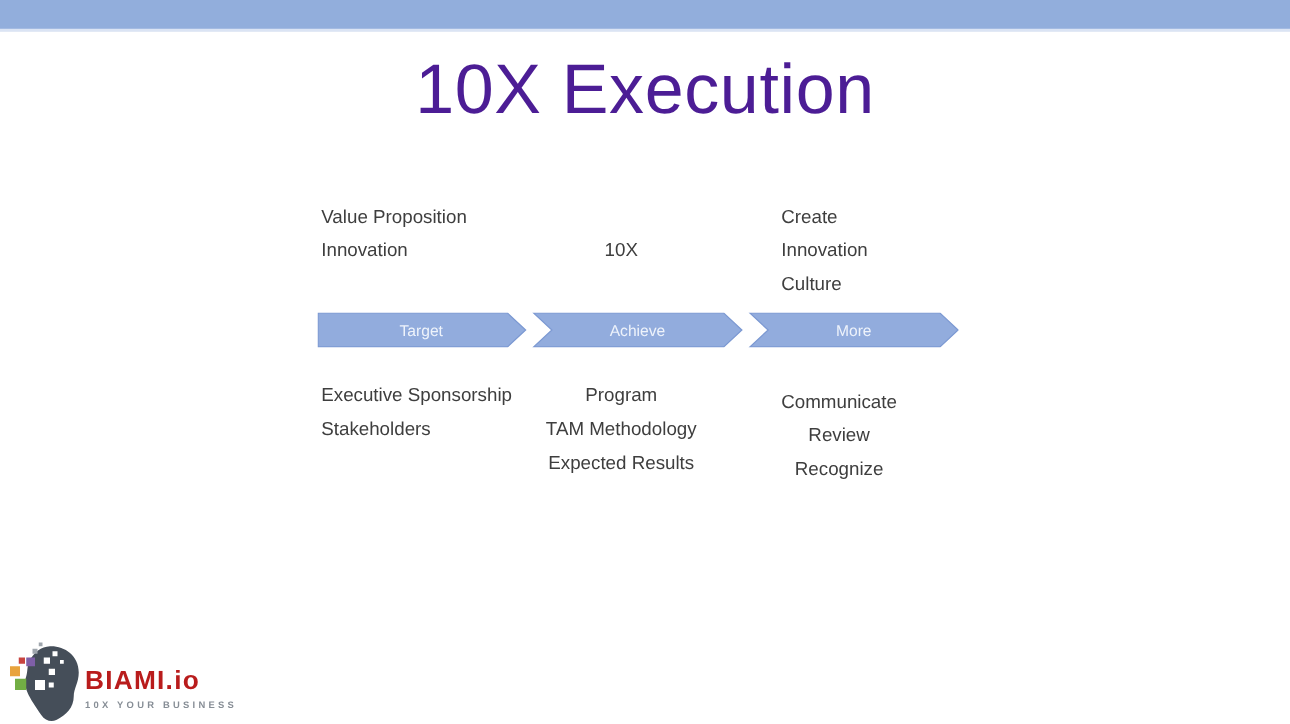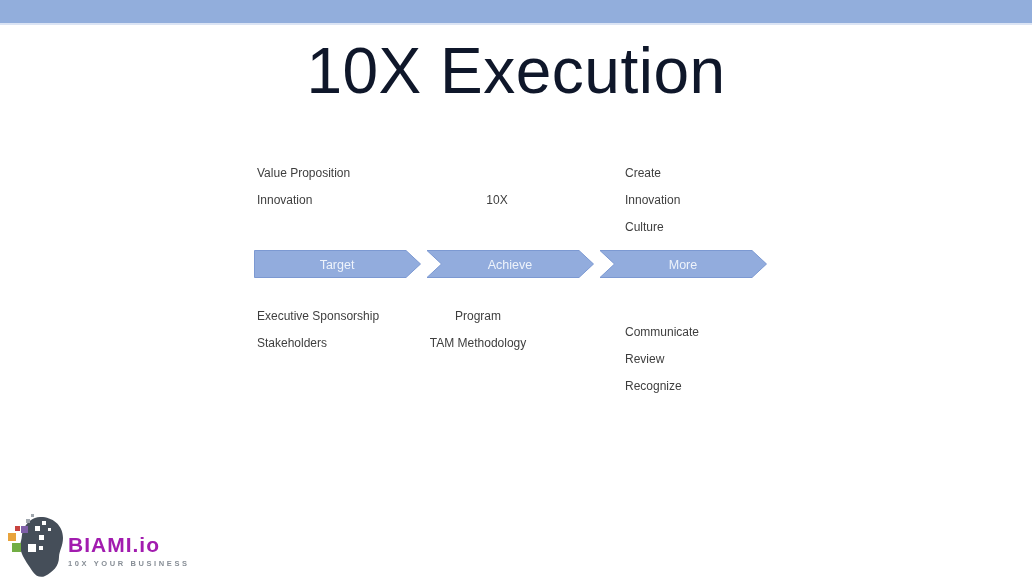--- a/index.html
+++ b/index.html
@@ -10,41 +10,41 @@
     overflow:hidden;
     font-family:"Liberation Sans","DejaVu Sans",sans-serif;
   }
   .accent-bar{
     position:absolute;left:0;top:0;width:1032px;height:23px;
     border-bottom:2px solid #dbe4f4;
   }
   .title{
     position:absolute;left:0;top:44px;width:1032px;
     text-align:center;
-    font-size:64px;line-height:54px;font-weight:300;
-    color:#0f172a;letter-spacing:0.5px;
+    font-size:56px;line-height:54px;font-weight:300;
+    color:#4c1d95;letter-spacing:0.5px;
   }
-  .txt-list{position:absolute;font-size:12px;color:#3e3e3e;}
+  .txt-list{position:absolute;font-size:15px;color:#3e3e3e;}
   .txt-list .row{height:27px;line-height:27px;white-space:nowrap;}
   .top-left{left:257px;top:160px;text-align:left;}
   .top-right{left:625px;top:160px;text-align:left;}
   .center-10x{left:412px;top:187px;width:170px;text-align:center;}
   .bottom-left{left:257px;top:303px;text-align:left;}
-  .bottom-center{left:393px;top:303px;width:170px;text-align:center;}
-  .bottom-right{left:625px;top:319px;text-align:left;}
+  .bottom-center{left:412px;top:303px;width:170px;text-align:center;}
+  .bottom-right{left:625px;top:308px;text-align:center;}
   .arrows-svg{position:absolute;left:254px;top:250px;}
   .arrow-label{
     font-size:12.5px;fill:#eef3fb;
     font-family:"Liberation Sans","DejaVu Sans",sans-serif;
     text-anchor:middle;
   }
   .logo-svg{position:absolute;left:6px;top:510px;}
   .brand-block{position:absolute;left:68px;top:534px;}
   .brand-name{
-    font-size:21px;font-weight:600;color:#a21caf;
+    font-size:21px;font-weight:600;color:#b91c1c;
     letter-spacing:1px;line-height:22px;
   }
   .brand-tagline{
     margin-top:3px;
     font-size:7.5px;font-weight:700;color:#878e96;
     letter-spacing:2.6px;line-height:9px;white-space:nowrap;
   }
 </style>
 </head>
 <body>
@@ -80,20 +80,21 @@
   </svg>
 
   <div class="txt-list bottom-left">
     <div class="row">Executive Sponsorship</div>
     <div class="row">Stakeholders</div>
   </div>
 
   <div class="txt-list bottom-center">
     <div class="row">Program</div>
     <div class="row">TAM Methodology</div>
+    <div class="row">Expected Results</div>
   </div>
 
   <div class="txt-list bottom-right">
     <div class="row">Communicate</div>
     <div class="row">Review</div>
     <div class="row">Recognize</div>
   </div>
 
   <svg class="logo-svg" width="60" height="68" viewBox="0 0 60 68">
     <g>

